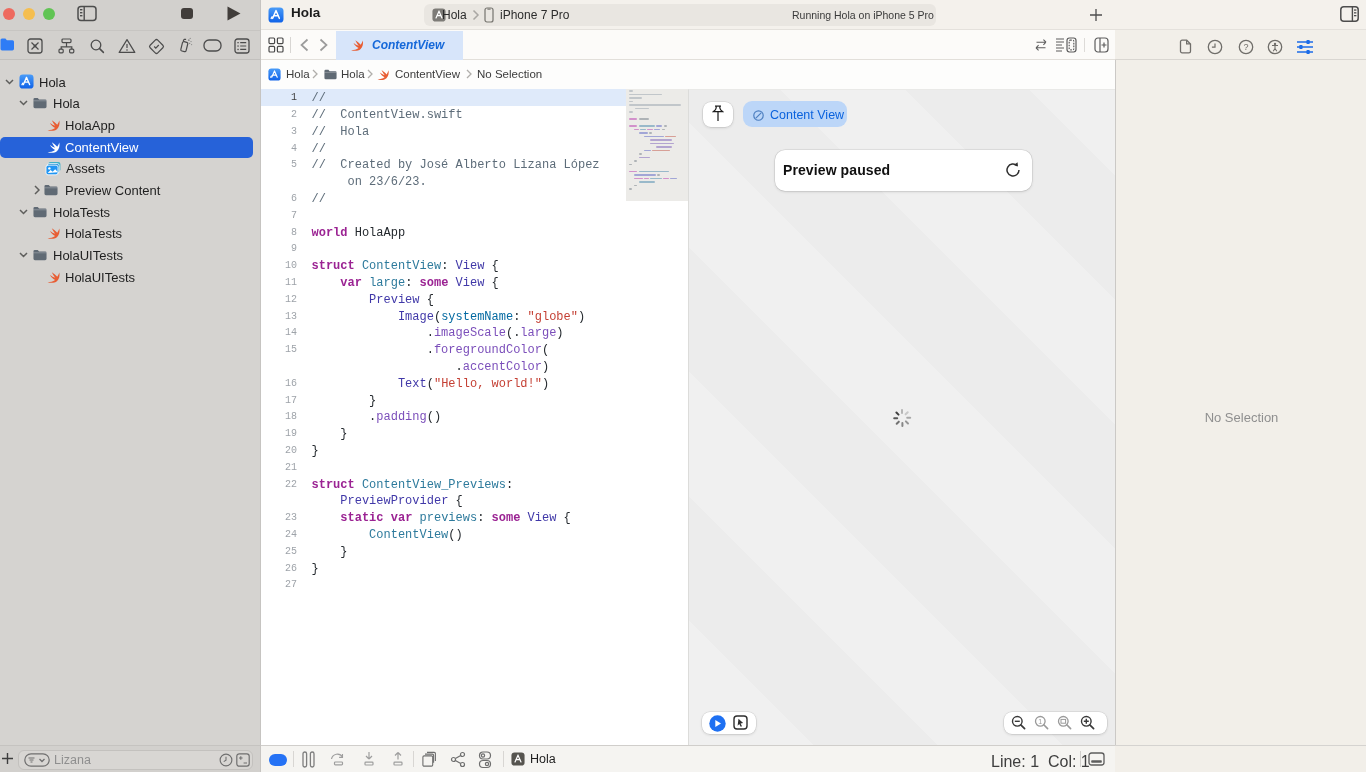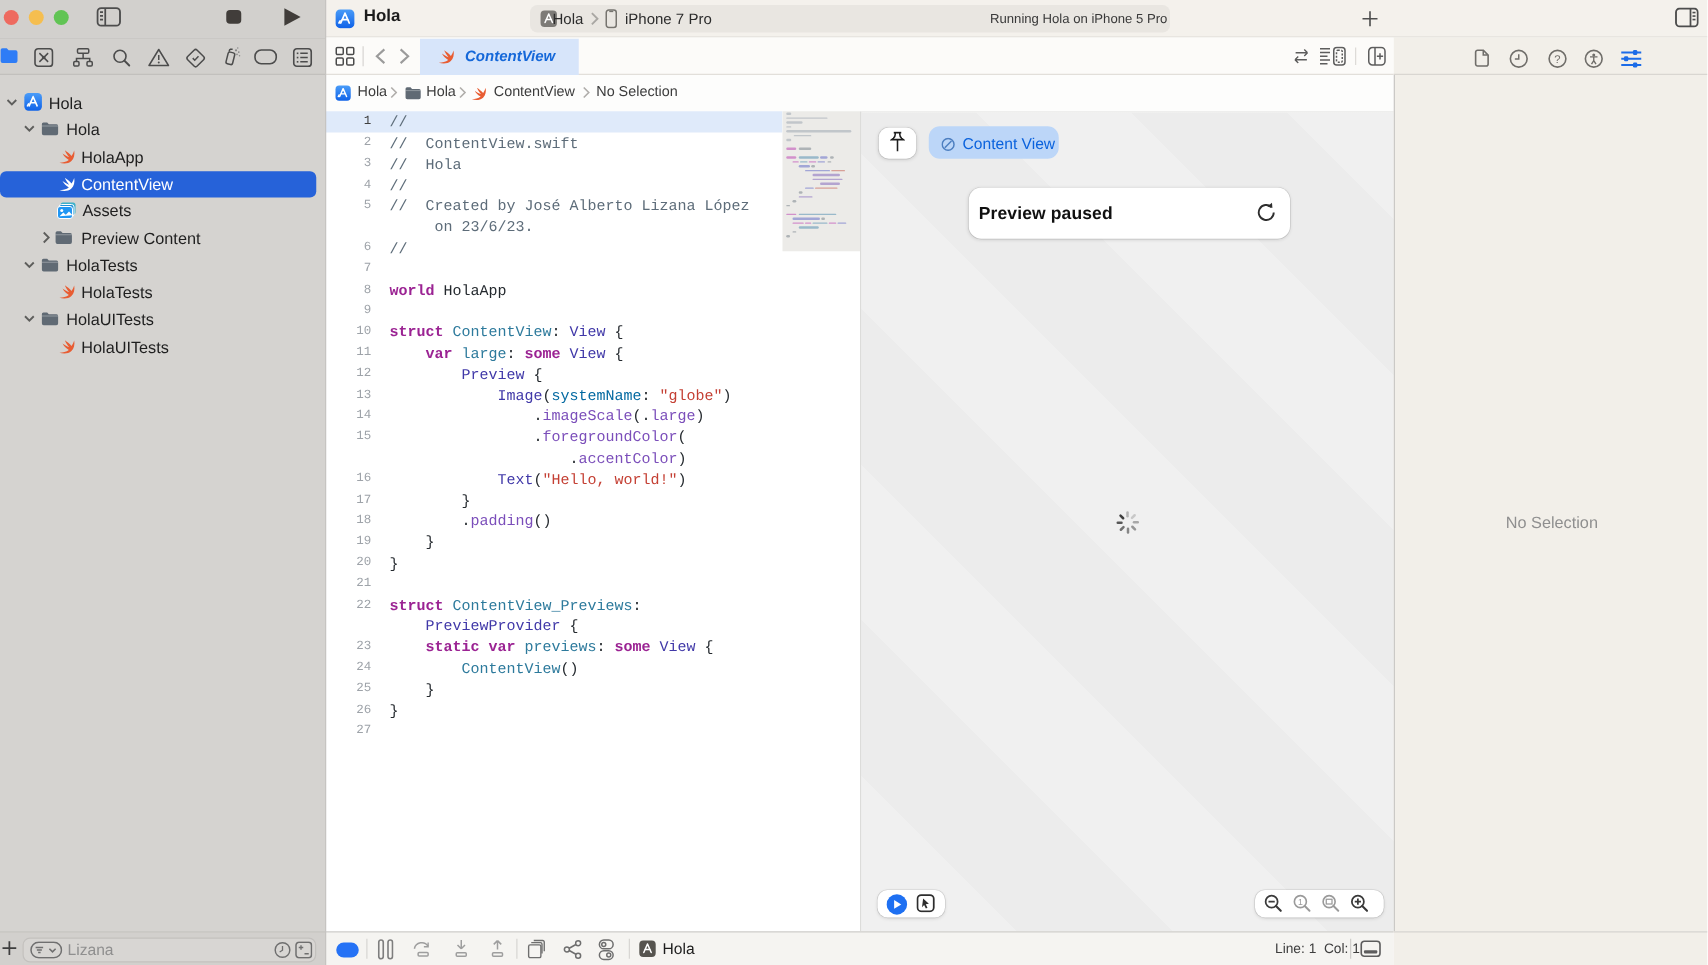--- a/index.html
+++ b/index.html
@@ -618,21 +618,21 @@
       </g>
     </svg>
     <div class="abs" style="left:243px;top:5px;width:1px;height:16px;background:#d8d6d3;"></div>
     <svg class="abs" style="left:251px;top:6px;" width="14" height="14" viewBox="0 0 16 16">
       <rect x="0.5" y="0.5" width="15" height="15" rx="3.6" fill="#56544f"></rect>
       <g stroke="#fff" stroke-width="1.4" stroke-linecap="round" fill="none">
         <path d="M8 3.6 L4.6 11.4 M8 3.6 L11.4 11.4 M5.6 8.7 h4.8"></path>
       </g>
     </svg>
     <div class="abs" style="left:270px;top:6px;font-size:12.5px;color:#1e1e1e;">Hola</div>
-    <div class="abs" style="left:760px;top:6.5px;font-size:11px;color:#3e3e3e;">Line: 1&nbsp; Col: 1</div>
+    <div class="abs" style="left:731px;top:6.5px;font-size:16px;color:#3e3e3e;">Line: 1&nbsp; Col: 1</div>
     <div class="abs" style="left:820px;top:5px;width:1px;height:16px;background:#d0cecb;"></div>
     <svg class="abs" style="left:828px;top:6px;" width="17" height="14" viewBox="0 0 17 14">
       <rect x="1" y="1" width="15" height="12" rx="2.5" fill="none" stroke="#5d5d5d" stroke-width="1.3"></rect>
       <rect x="3.2" y="8.2" width="10.6" height="2.6" rx="0.8" fill="#5d5d5d"></rect>
     </svg>
   </div>
   <div class="abs" id="statusright"></div>
   <div class="abs" id="vdiv1"></div>
 
 </body></html>

